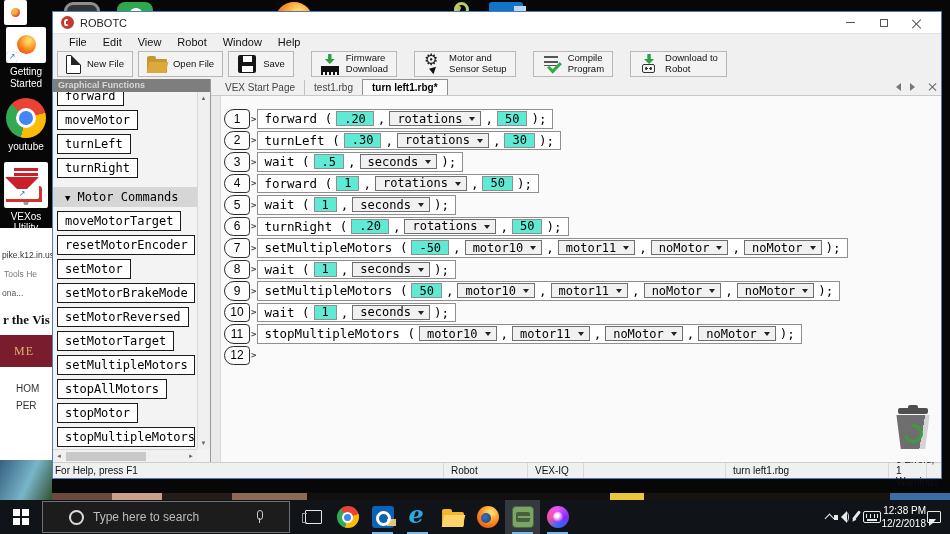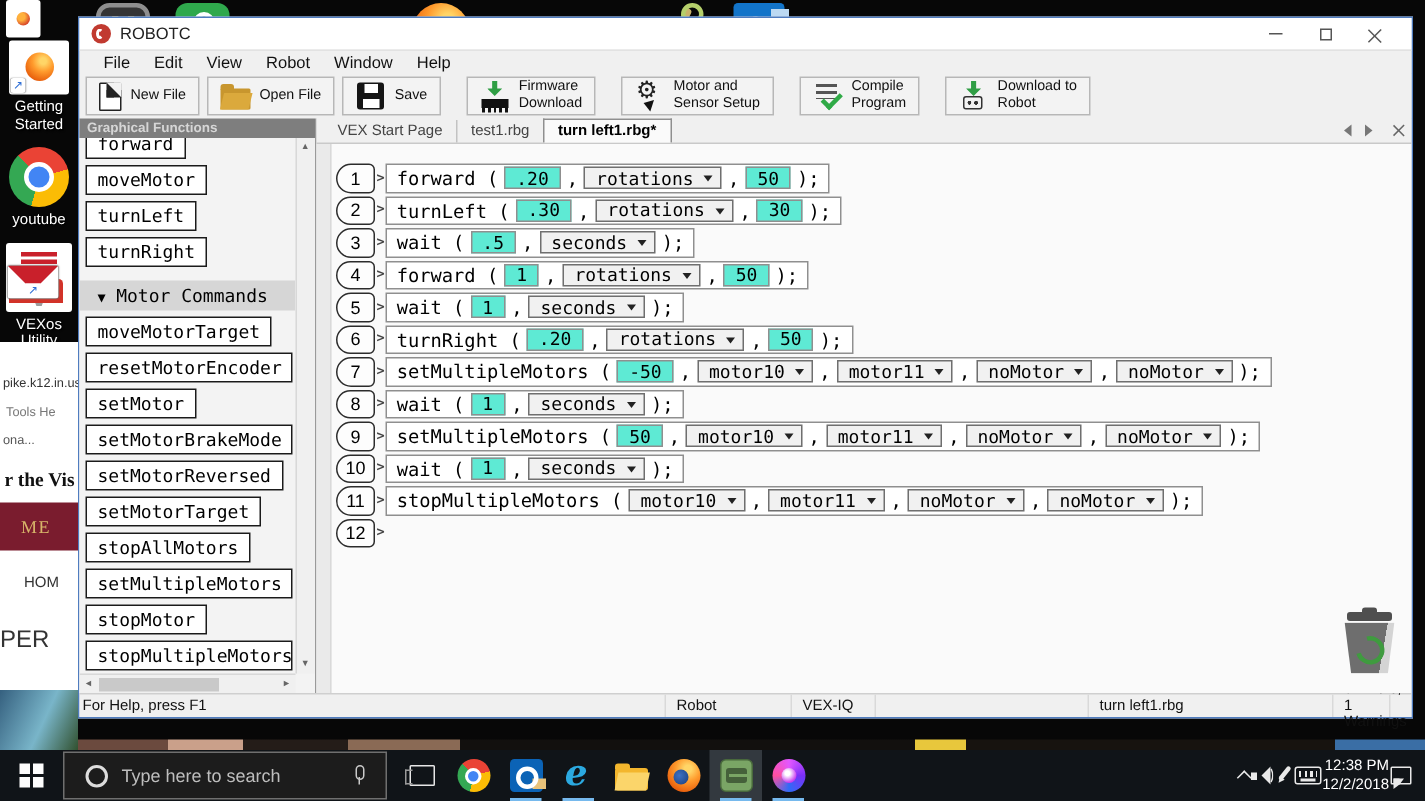--- a/index.html
+++ b/index.html
@@ -52,21 +52,21 @@
     color:#fff;font:bold 9px/16px "Liberation Sans",sans-serif;text-align:center;letter-spacing:1px}
 
   
   #browser-frag{position:absolute;left:0;top:228px;width:52px;height:272px;background:#fff;overflow:hidden}
   .bf-addr{margin-top:22px;font-size:8.5px;color:#333;white-space:nowrap;padding-left:2px}
   .bf-menu{margin-top:9px;font-size:8.5px;color:#777;white-space:nowrap;padding-left:4px}
   .bf-line{margin-top:9px;font-size:8.5px;color:#555;white-space:nowrap;padding-left:2px}
   .bf-headline{margin-top:14px;font:bold 13px "Liberation Serif",serif;color:#111;white-space:nowrap;padding-left:3px}
   .bf-band{margin-top:7px;height:32px;background:#7a1c2e;color:#d8b56a;font:12px/32px "Liberation Serif",serif;padding-left:14px;letter-spacing:1px}
   .bf-item1{margin-top:16px;font-size:10px;color:#333;padding-left:16px}
-  .bf-item2{margin-top:24px;font-size:16px;color:#333;}
+  .bf-item2{margin-top:6px;font-size:10px;color:#333;padding-left:16px}
   .bf-img{position:absolute;left:0;bottom:0;width:100%;height:40px;background:linear-gradient(115deg,#35607f,#79b5c9 55%,#31512f)}
 
   
   #strip{position:absolute;left:52px;top:493px;width:898px;height:7px;
     background:linear-gradient(90deg,#6b4a3e 0 60px,#caa08a 60px 110px,#241c18 110px 180px,#8a6a55 180px 255px,
       #12100e 255px 558px,#e8c73c 558px 592px,#17130f 592px 838px,#3a6ea5 838px 898px)}
 
   
   #window{position:absolute;left:52px;top:11px;width:890px;height:468px;background:#f0f0f0;border:1px solid #4f7cbf;
     display:flex;flex-direction:column}
@@ -165,21 +165,21 @@
   #statusbar{height:16px;background:#f0f0f0;border-top:1px solid #cfcfcf;display:flex;align-items:center;font-size:10px;color:#111;flex:0 0 auto}
   #status-help{flex:1;padding-left:2px}
   .sec{height:100%;display:flex;align-items:center;padding:0 7px;border-left:1px solid #d9d9d9}
   .sec:nth-of-type(1){width:44px}.sec:nth-of-type(2){width:84px}.sec:nth-of-type(3){width:56px}
   .sec:nth-of-type(4){width:142px}.sec:nth-of-type(5){width:163px}.sec:nth-of-type(6){width:38px}
 
   
   #taskbar{position:absolute;left:0;top:500px;width:950px;height:34px;background:#101418;display:flex;align-items:center}
   #start{width:42px;height:34px;display:grid;place-content:center;grid-template-columns:7px 7px;grid-template-rows:7px 7px;gap:2px}
   .win-sq{background:#fdfdfd}
-  #searchbox{width:216px;height:32px;background:#1c1c1c;border:1px solid #6f6f6f;display:flex;align-items:center;gap:9px;padding:0 14px;margin-right:6px}
+  #searchbox{width:248px;height:32px;background:#1c1c1c;border:1px solid #6f6f6f;display:flex;align-items:center;gap:9px;padding:0 26px;margin-right:6px}
   #cortana{width:15px;height:15px;border:2px solid #dcdcdc;border-radius:50%;flex:0 0 auto}
   #search-text{font-size:12px;color:#bdbdbd;flex:1;white-space:nowrap;overflow:hidden}
   #mic{position:relative;width:8px;height:14px;flex:0 0 auto}
   #mic::before{content:"";position:absolute;left:2px;top:0;width:4px;height:8px;border:1px solid #c9c9c9;border-radius:3px}
   #mic::after{content:"";position:absolute;left:3.5px;top:8px;width:1px;height:5px;background:#c9c9c9;box-shadow:-2px 0 0 -0px transparent}
   #taskview{width:34px;height:34px;display:grid;place-items:center;position:relative}
   #taskview::before{content:"";width:15px;height:12px;border:1.5px solid #e6e6e6;border-radius:1px}
   #taskview::after{content:"";position:absolute;left:6px;top:13px;width:4px;height:8px;border:1.2px solid #9a9a9a;border-right:none}
   #tb-apps{display:flex}
   .app-cell{width:35px;height:34px;display:grid;place-items:center;position:relative}
@@ -354,22 +354,22 @@
             <div class="fn-block mono">moveMotor</div>
             <div class="fn-block mono">turnLeft</div>
             <div class="fn-block mono">turnRight</div>
             <div class="fn-section">Motor Commands</div>
             <div class="fn-block mono">moveMotorTarget</div>
             <div class="fn-block mono">resetMotorEncoder</div>
             <div class="fn-block mono">setMotor</div>
             <div class="fn-block mono">setMotorBrakeMode</div>
             <div class="fn-block mono">setMotorReversed</div>
             <div class="fn-block mono">setMotorTarget</div>
+            <div class="fn-block mono">setMultipleMotors</div>
             <div class="fn-block mono">stopAllMotors</div>
-            <div class="fn-block mono">setMultipleMotors</div>
             <div class="fn-block mono">stopMotor</div>
             <div class="fn-block mono">stopMultipleMotors</div>
           </div>
         <div class="sb-vscroll"></div>
         <div class="sb-hscroll">
             <div class="sb-hthumb"></div>
           </div>
       </div>
     </div>
     <div id="editor-col">

